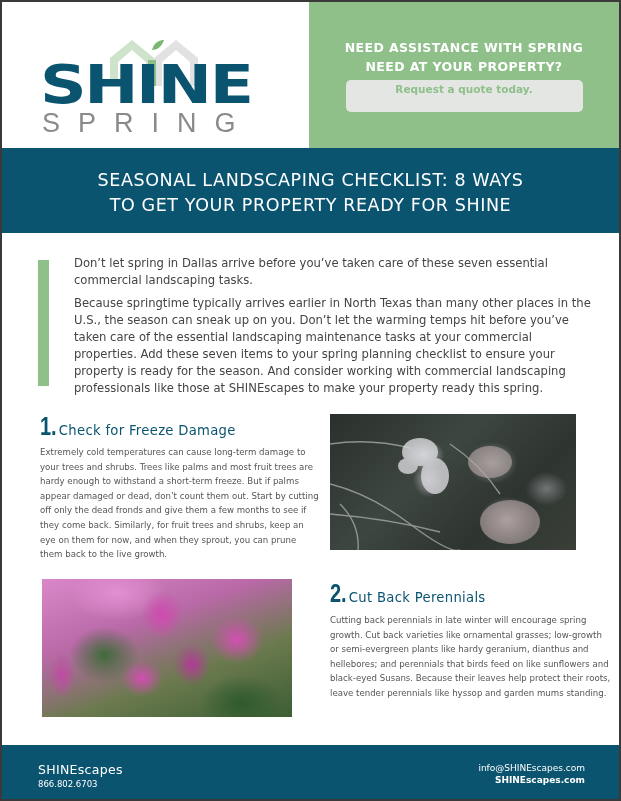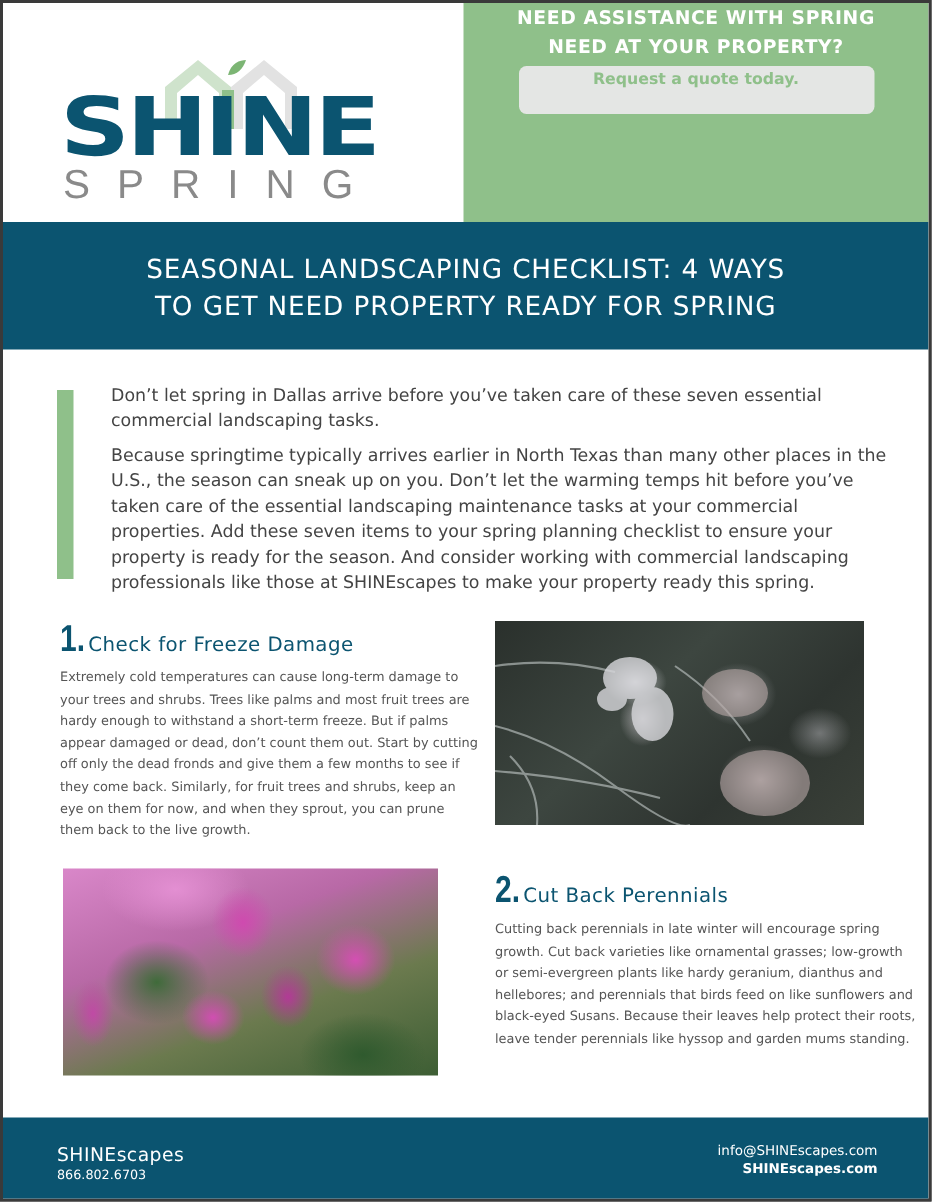--- a/index.html
+++ b/index.html
@@ -8,21 +8,21 @@
     .page { position: absolute; left: 2px; top: 2px; width: 617px; height: 797px; background: #ffffff; overflow: hidden; }
 
     
     .logo-area { position: absolute; left: 0; top: 0; width: 307px; height: 146px; background: #fff; }
     .logo { position: absolute; left: 38px; top: 34px; width: 236px; height: 104px; }
     .logo-word { position: absolute; left: 0; top: 22px; font-family: "DejaVu Sans", sans-serif; font-weight: 900; font-size: 54px; letter-spacing: -2px; color: #0b5470; line-height: 1; transform: scaleX(1.2); transform-origin: left top; }
     .logo-sub { position: absolute; left: 2px; top: 74px; font-family: "Liberation Sans", sans-serif; font-size: 27px; letter-spacing: 18px; color: #8a8a8a; font-weight: 300; line-height: 1; }
     .logo-houses { position: absolute; left: 62px; top: 0; }
 
     .cta { position: absolute; left: 307px; top: 0; width: 310px; height: 146px; background: #8fc08a; text-align: center; color: #ffffff; }
-    .cta-title { font-family: "DejaVu Sans", sans-serif; font-weight: 600; font-size: 12.5px; line-height: 19px; letter-spacing: 0.4px; }
+    .cta-title { margin-top: 36px; font-family: "DejaVu Sans", sans-serif; font-weight: 600; font-size: 12.5px; line-height: 19px; letter-spacing: 0.4px; }
     .cta-body { margin-top: 4px; font-size: 10px; line-height: 14px; padding: 0 30px; }
     .cta-body b { font-weight: 700; }
     .cta-button { display: block; margin: 4px auto 0; width: 237px; height: 32px; background: #e4e6e4; border-radius: 5px; color: #8fc08a; font-weight: 700; font-size: 10.5px; line-height: 19px; }
 
     .banner { position: absolute; left: 0; top: 146px; width: 617px; height: 85px; background: #0b5470; color: #fff; text-align: center; }
     .banner-title { margin-top: 20px; font-family: "DejaVu Sans", sans-serif; font-size: 17.5px; line-height: 25px; letter-spacing: 0.6px; font-weight: 400; }
 
     
     .intro-bar { position: absolute; left: 36px; top: 258px; width: 11px; height: 126px; background: #8fc08a; }
     .intro { position: absolute; left: 72px; top: 253px; width: 520px; color: #444; font-size: 11.6px; line-height: 17px; }
@@ -91,22 +91,22 @@
   <div class="cta">
     <div class="cta-title">
       <div>NEED ASSISTANCE WITH SPRING</div>
       <div>NEED AT YOUR PROPERTY?</div>
     </div>
     <a class="cta-button">Request a quote today.</a>
   </div>
 
   <div class="banner">
     <div class="banner-title">
-      <div>SEASONAL LANDSCAPING CHECKLIST: 4 WAYS</div>
-      <div>TO GET NEED PROPERTY READY FOR SPRING</div>
+      <div>SEASONAL LANDSCAPING CHECKLIST: 8 WAYS</div>
+      <div>TO GET YOUR PROPERTY READY FOR SHINE</div>
     </div>
   </div>
 
   <div class="intro-bar"></div>
   <div class="intro">
     <p>Don’t let spring in Dallas arrive before you’ve taken care of these seven essential commercial landscaping tasks.</p>
     <p>Because springtime typically arrives earlier in North Texas than many other places in the U.S., the season can sneak up on you. Don’t let the warming temps hit before you’ve taken care of the essential landscaping maintenance tasks at your commercial properties. Add these seven items to your spring planning checklist to ensure your property is ready for the season. And consider working with commercial landscaping professionals like those at SHINEscapes to make your property ready this spring.</p>
   </div>
 
   <div class="sec-title s1-title">

